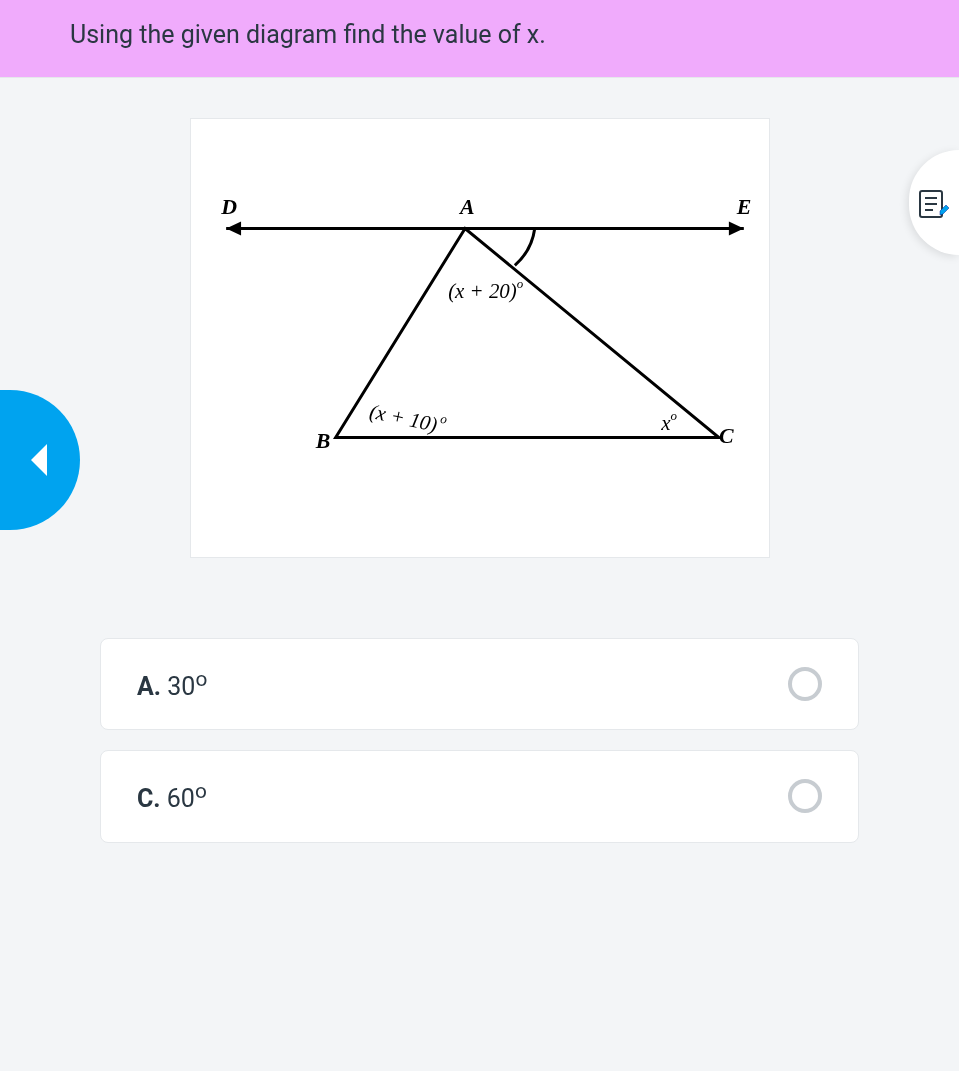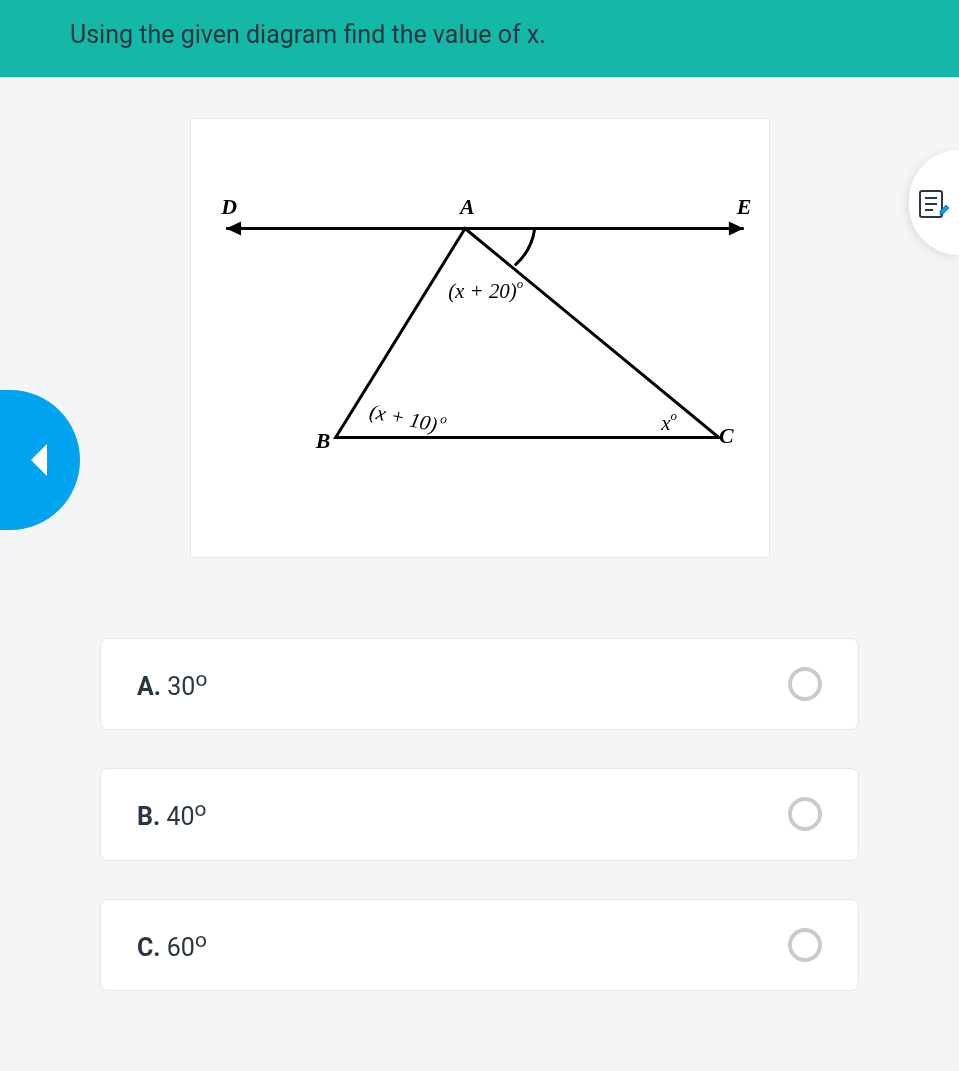--- a/index.html
+++ b/index.html
@@ -5,21 +5,21 @@
   * { box-sizing: border-box; margin: 0; padding: 0; }
   body {
     font-family: -apple-system, BlinkMacSystemFont, "Segoe UI", Roboto, sans-serif;
     background: #f3f5f7;
     width: 959px;
     height: 1071px;
     overflow: hidden;
     position: relative;
   }
   .question-header {
-    background: #14b8a6;
+    background: #f0abfc;
     padding: 20px 70px 28px 70px;
     font-size: 25px;
     color: #2a3742;
     border-bottom: 1px solid #e5e8eb;
   }
   .content-area {
     padding: 40px 100px 0 100px;
   }
   .diagram-card {
     background: #fff;
@@ -29,21 +29,21 @@
     border: 1px solid #e5e8eb;
     position: relative;
   }
   .diagram-svg { width: 100%; height: 100%; display: block; }
   .options { }
   .option {
     background: #fff;
     border: 1px solid #e5e8eb;
     border-radius: 8px;
     padding: 28px 36px;
-    margin-bottom: 38px;
+    margin-bottom: 20px;
     display: flex;
     align-items: center;
     justify-content: space-between;
     cursor: pointer;
   }
   .option-text {
     font-size: 25px;
     color: #2a3742;
   }
   .option-text .letter { font-weight: 700; }
@@ -122,26 +122,20 @@
 
   <div class="options">
     <div class="option">
       <div class="option-text">
         <span class="letter">A.</span>&nbsp;<span>30</span><sup>o</sup>
       </div>
       <div class="radio"></div>
     </div>
     <div class="option">
       <div class="option-text">
-        <span class="letter">B.</span>&nbsp;<span>40</span><sup>o</sup>
-      </div>
-      <div class="radio"></div>
-    </div>
-    <div class="option">
-      <div class="option-text">
         <span class="letter">C.</span>&nbsp;<span>60</span><sup>o</sup>
       </div>
       <div class="radio"></div>
     </div>
   </div>
 
 </div>
 
 <div class="left-nav">
   <svg viewBox="0 0 30 40">

